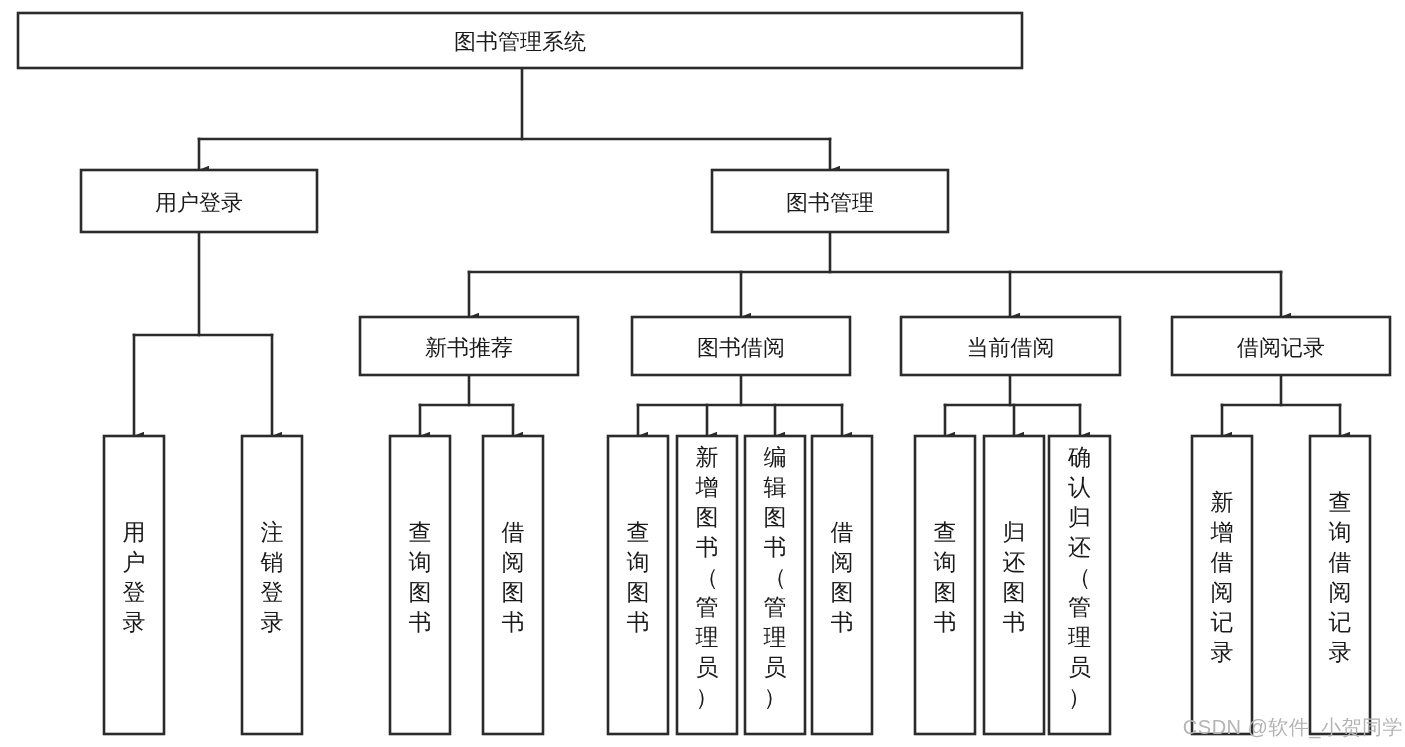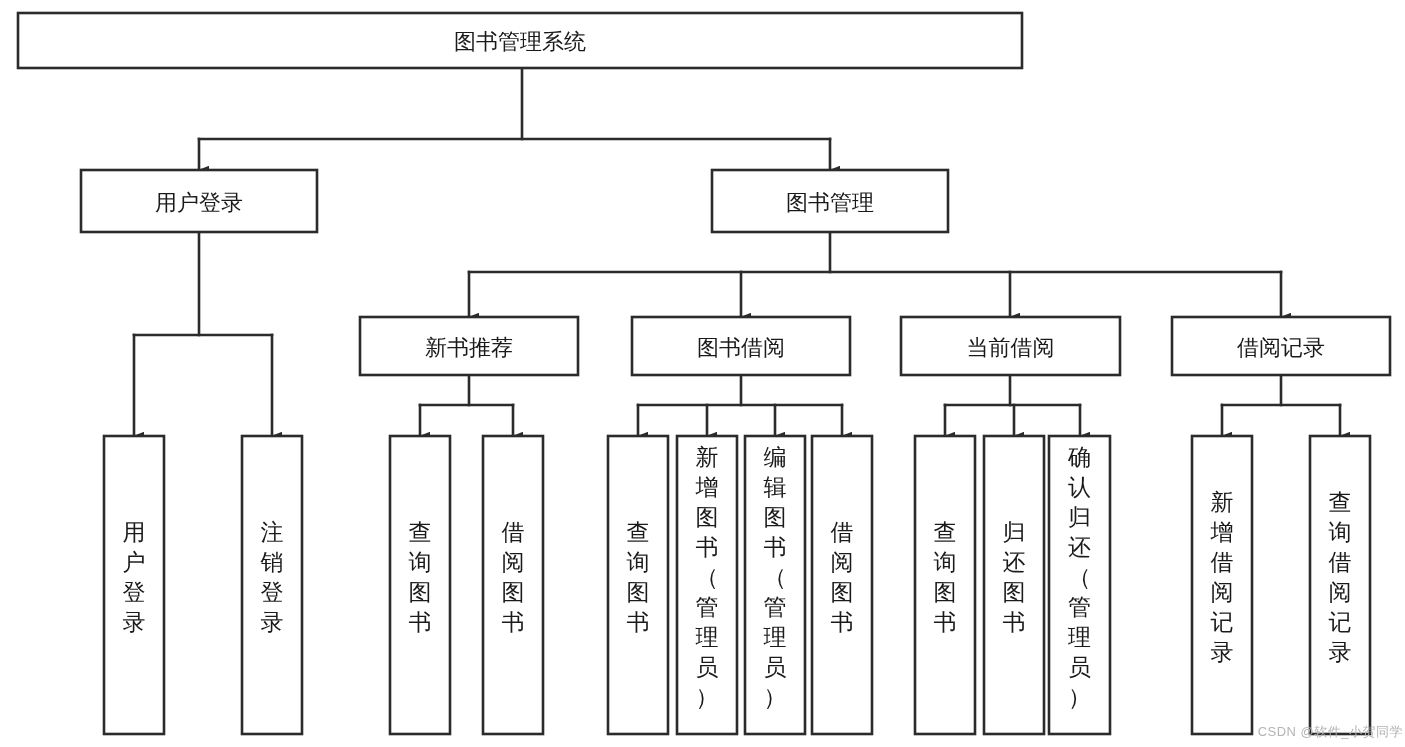--- a/index.html
+++ b/index.html
@@ -48,21 +48,21 @@
     fill: #1a1a1a;
     font-family: "Liberation Sans", "DejaVu Sans", sans-serif;
     font-size: 23px;
     text-anchor: middle;
   }
   .watermark-text {
     position: absolute;
     right: 14px;
     bottom: 6px;
     font-family: "Liberation Sans", "DejaVu Sans", sans-serif;
-    font-size: 13px;
+    font-size: 20px;
     color: #b4b4b4;
     letter-spacing: 0.5px;
     white-space: nowrap;
     pointer-events: none;
   }
 </style>
 </head>
 <body>
 
 <div id="diagram-root">

